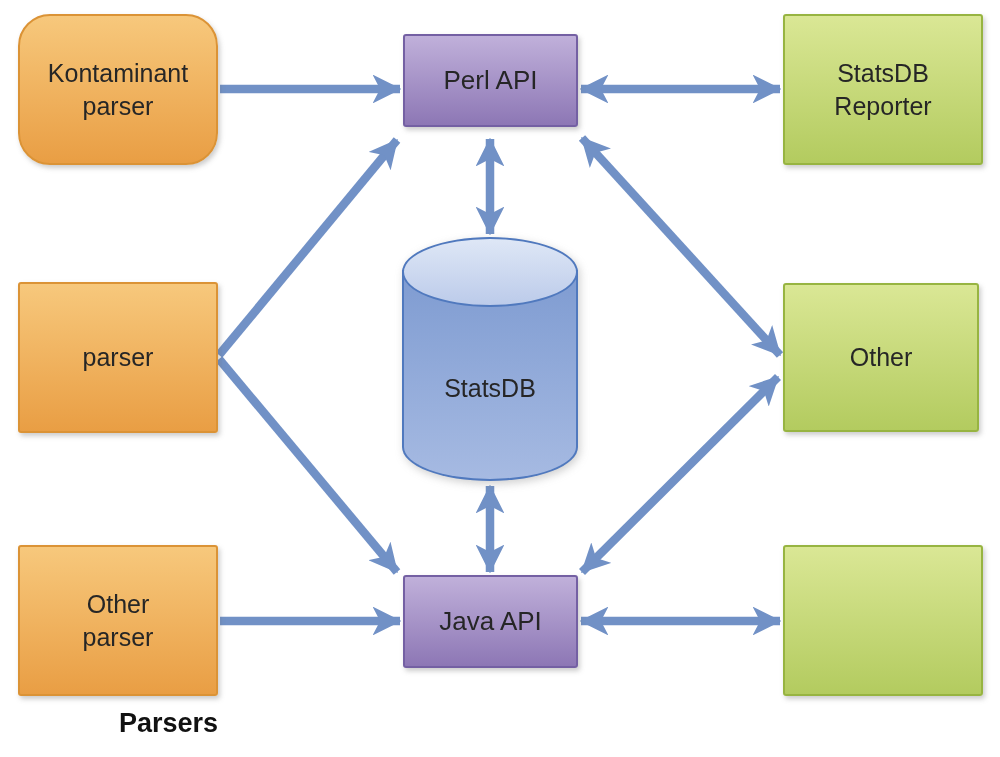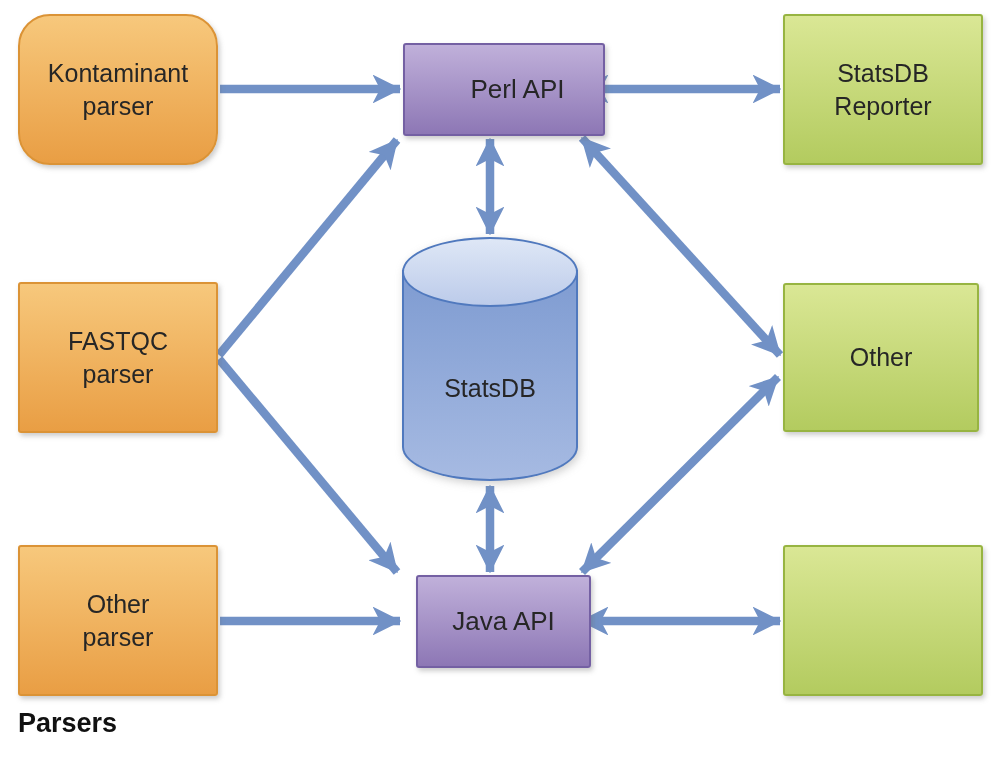--- a/index.html
+++ b/index.html
@@ -87,21 +87,21 @@
     text-align: center;
     color: var(--text);
     font-size: 25px;
     line-height: 1.32;
   }
   .db-label span { display: block; }
   .group-label {
     position: absolute;
     z-index: 2;
     width: 200px;
-    text-align: left;
+    text-align: right;
     font-size: 27px;
     font-weight: bold;
     color: #111111;
   }
 </style>
 </head>
 <body>
 
 <div id="canvas">
 
@@ -125,49 +125,48 @@
 
   <div class="node parser" style="left:18px; top:14px; width:196px; height:147px;border-radius:32px;">
     <div class="node-label">
       <span>Kontaminant</span>
       <span>parser</span>
     </div>
   </div>
 
   <div class="node parser" style="left:18px; top:282px; width:196px; height:147px;">
     <div class="node-label">
-      <span>FASTQC</span>
       <span>parser</span>
     </div>
   </div>
 
   <div class="node parser" style="left:18px; top:545px; width:196px; height:147px;">
     <div class="node-label">
       <span>Other</span>
       <span>parser</span>
     </div>
   </div>
 
-  <div class="node api" style="left:403px; top:43px; width:171px; height:89px;padding-left:27px;">
+  <div class="node api" style="left:403px; top:34px; width:171px; height:89px;">
     <div class="node-label">
       <span>Perl API</span>
     </div>
   </div>
 
   <div class="db" style="left:402px; top:237px; width:176px; height:246px;">
     <div class="db-body"></div>
     <div class="db-top"></div>
     <div class="db-label">
       <div>
         <span>StatsDB</span>
       </div>
     </div>
   </div>
 
-  <div class="node api" style="left:416px; top:575px; width:171px; height:89px;text-align:right;">
+  <div class="node api" style="left:403px; top:575px; width:171px; height:89px;text-align:right;">
     <div class="node-label">
       <span>Java API</span>
     </div>
   </div>
 
   <div class="node consumer" style="left:783px; top:14px; width:196px; height:147px;">
     <div class="node-label">
       <span>StatsDB</span>
       <span>Reporter</span>
     </div>

